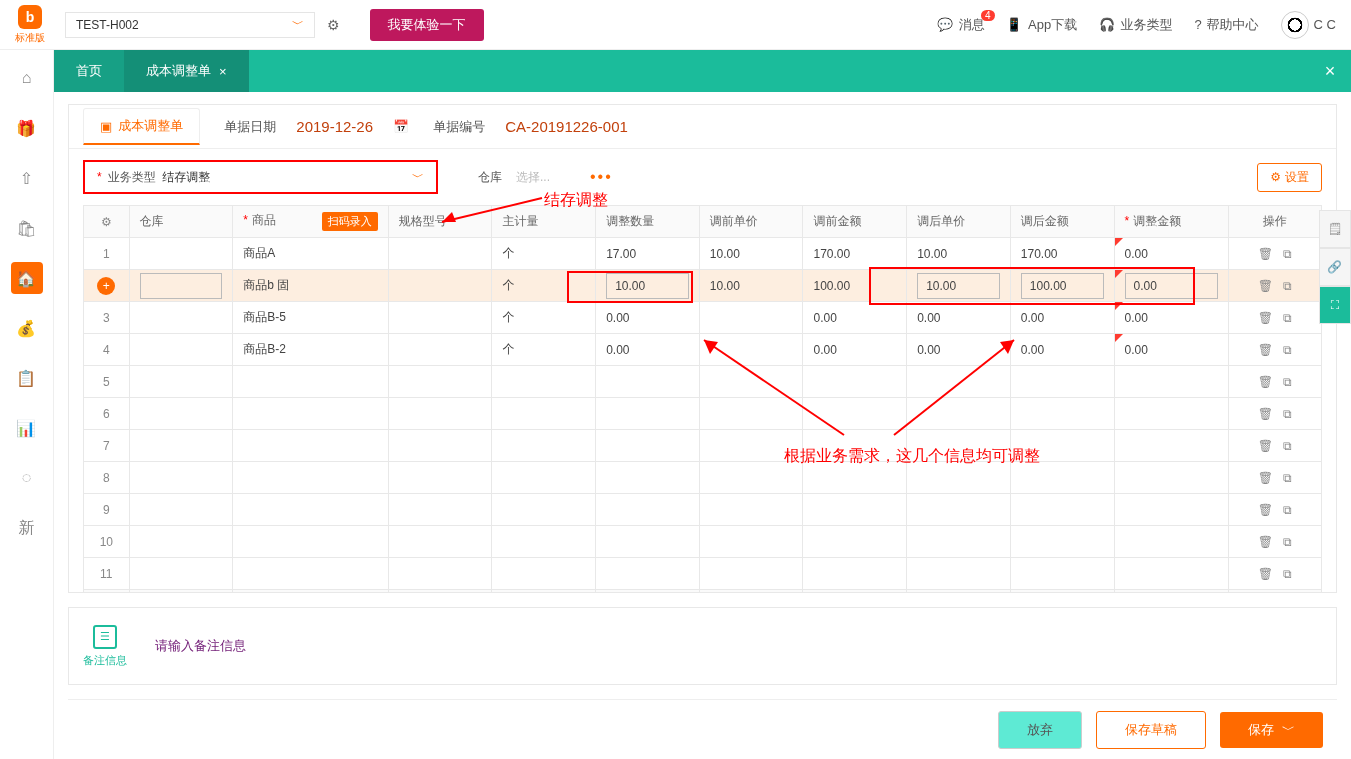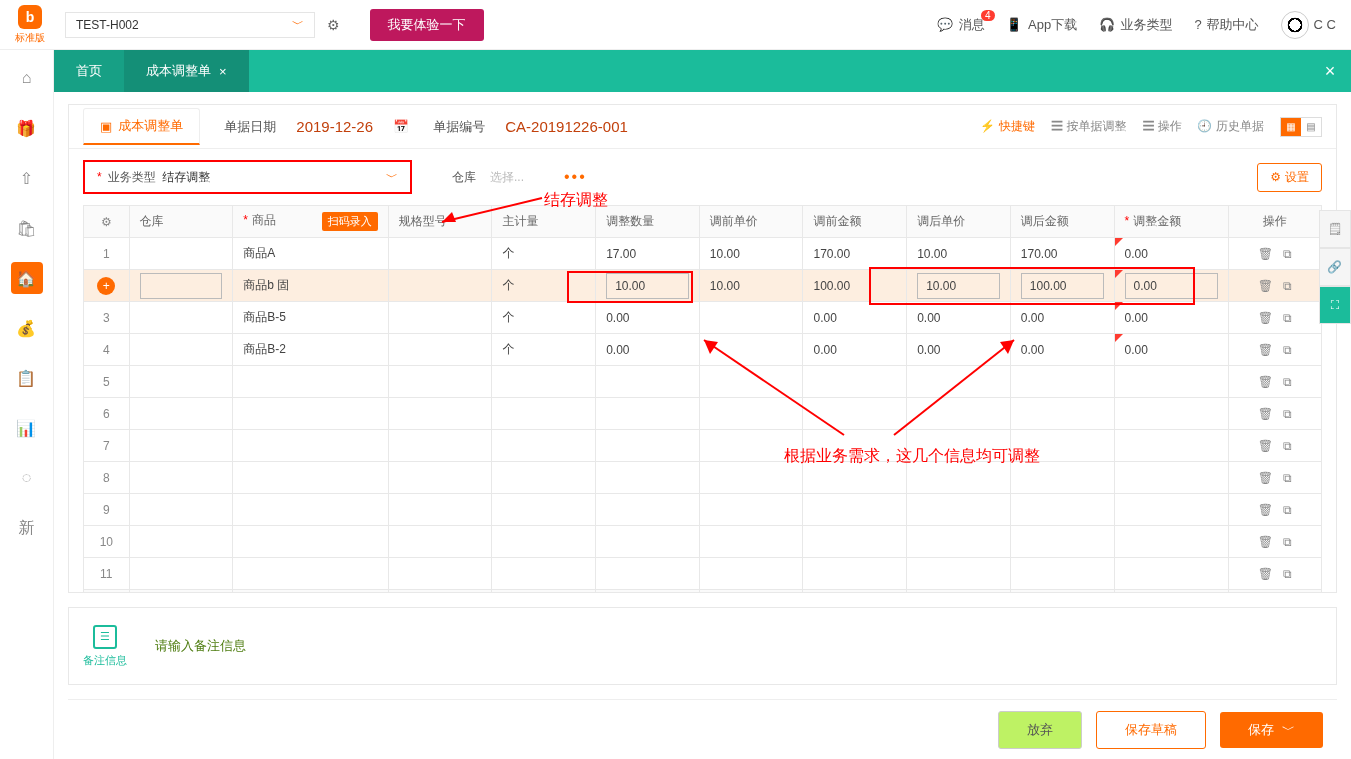--- a/index.html
+++ b/index.html
@@ -33,21 +33,21 @@
 .doc-tab{border:1px solid #eee;border-bottom:2px solid #ff6a00;padding:8px 16px;display:flex;align-items:center;gap:6px;color:#ff6a00;font-size:13px;border-radius:3px 3px 0 0;}
 .head-item{margin-left:24px;display:flex;align-items:center;gap:20px;color:#555;font-size:13px;}
 .head-item .val{color:#c2410c;font-size:15px;}
 .cal-icon{color:#ff6a00;}
 .head-right{margin-left:auto;display:flex;align-items:center;gap:16px;color:#888;font-size:12px;}
 .head-right .hk{color:#ff6a00;}
 .view-toggle{display:flex;border:1px solid #ddd;}
 .view-toggle span{width:20px;height:18px;display:flex;align-items:center;justify-content:center;font-size:10px;}
 .view-toggle span:first-child{background:#ff6a00;color:#fff;}
 .form-row{display:flex;align-items:center;height:56px;padding:0 14px;gap:40px;position:relative;}
-.biz-type{width:329px;height:34px;border:2px solid red;display:flex;align-items:center;padding:0 12px;justify-content:space-between;}
+.biz-type{width:355px;height:34px;border:2px solid red;display:flex;align-items:center;padding:0 12px;justify-content:space-between;}
 .biz-type .lbl{color:#555;}
 .biz-type .req{color:red;margin-right:6px;}
 .biz-type .chev{color:#ff6a00;}
 .wh-sel{display:flex;align-items:center;gap:14px;color:#555;}
 .wh-sel .ph{color:#bbb;}
 .dots{color:#ff6a00;font-size:16px;letter-spacing:2px;}
 .settings-btn{margin-left:auto;border:1px solid #ff6a00;color:#ff6a00;padding:5px 12px;border-radius:3px;display:flex;align-items:center;gap:4px;font-size:12px;}
 .table-wrap{flex:1;overflow:hidden;position:relative;padding:0 14px;}
 .tbl{width:100%;border-collapse:collapse;table-layout:fixed;}
 .tbl th,.tbl td{border:1px solid #e8e8e8;height:32px;padding:0 10px;font-size:12px;color:#444;text-align:left;font-weight:normal;}
@@ -58,24 +58,24 @@
 .add-btn{width:18px;height:18px;background:#ff6a00;color:#fff;border-radius:50%;display:inline-flex;align-items:center;justify-content:center;font-size:12px;}
 .scan-btn{background:#ff6a00;color:#fff;font-size:11px;padding:2px 6px;border-radius:2px;float:right;}
 .act-icons{display:flex;gap:10px;justify-content:center;color:#888;}
 .cell-input{border:1px solid #bbb;height:26px;width:100%;padding:0 8px;display:flex;align-items:center;}
 .flag-corner{position:relative;}
 .flag-corner::before{content:"";position:absolute;top:0;left:0;border-top:8px solid #ff3b30;border-right:8px solid transparent;}
 .subtotal td{background:#fafafa;font-weight:500;}
 .remark{margin-top:14px;border:1px solid #e8e8e8;background:#fff;display:flex;padding:14px;align-items:center;gap:28px;height:78px;}
 .remark-icon{display:flex;flex-direction:column;align-items:center;gap:4px;color:#1bbc9b;font-size:11px;}
 .remark-icon .ic{width:24px;height:24px;border:2px solid #1bbc9b;border-radius:3px;display:flex;align-items:center;justify-content:center;}
-.remark-input{flex:1;color:#4d7c0f;font-size:13px;}
+.remark-input{flex:1;color:#701a75;font-size:13px;}
 .footer{margin-top:14px;height:60px;display:flex;align-items:center;justify-content:flex-end;gap:14px;padding:0 14px;border-top:1px solid #eee;}
 .btn{padding:9px 28px;border-radius:3px;font-size:13px;cursor:pointer;}
-.btn-plain{border:1px solid #ccc;background:#bef264;color:#555;margin-left:12px;}
+.btn-plain{border:1px solid #ccc;background:#5eead4;color:#555;margin-left:12px;}
 .btn-outline{border:1px solid #ff6a00;background:#fff;color:#ff6a00;}
 .btn-primary{background:#ff6a00;color:#fff;display:flex;align-items:center;gap:8px;}
 .right-dock{position:absolute;right:0;top:210px;width:32px;display:flex;flex-direction:column;}
 .dock-item{width:32px;height:38px;background:#f5f5f5;border:1px solid #e5e5e5;display:flex;align-items:center;justify-content:center;color:#888;}
 .dock-item.active{background:#1bbc9b;color:#fff;}
 .anno{position:absolute;color:red;font-size:16px;pointer-events:none;}
 .anno-arrow{position:absolute;pointer-events:none;}
 .red-box{position:absolute;border:2px solid red;pointer-events:none;}
 svg{display:block;}
 </style>
@@ -151,30 +151,20 @@
               <span>成本调整单</span>
             </div>
             <div class="head-item">
               <span>单据日期</span>
               <span class="val">2019-12-26</span>
               <span class="cal-icon">📅</span>
             </div>
             <div class="head-item">
               <span>单据编号</span>
               <span class="val">CA-20191226-001</span>
-            </div>
-            <div class="head-right">
-              <span class="hk"><span>⚡</span> <span>快捷键</span></span>
-              <span>☰ <span>按单据调整</span></span>
-              <span>☰ <span>操作</span></span>
-              <span>🕘 <span>历史单据</span></span>
-              <div class="view-toggle">
-                  <span>▦</span>
-                  <span>▤</span>
-                </div>
             </div>
           </div>
 
           <div class="form-row">
             <div class="biz-type">
               <span><span class="req">*</span><span class="lbl">业务类型</span>&nbsp;&nbsp;<span>结存调整</span></span>
               <span class="chev">﹀</span>
             </div>
             <div class="wh-sel">
               <span>仓库</span>

